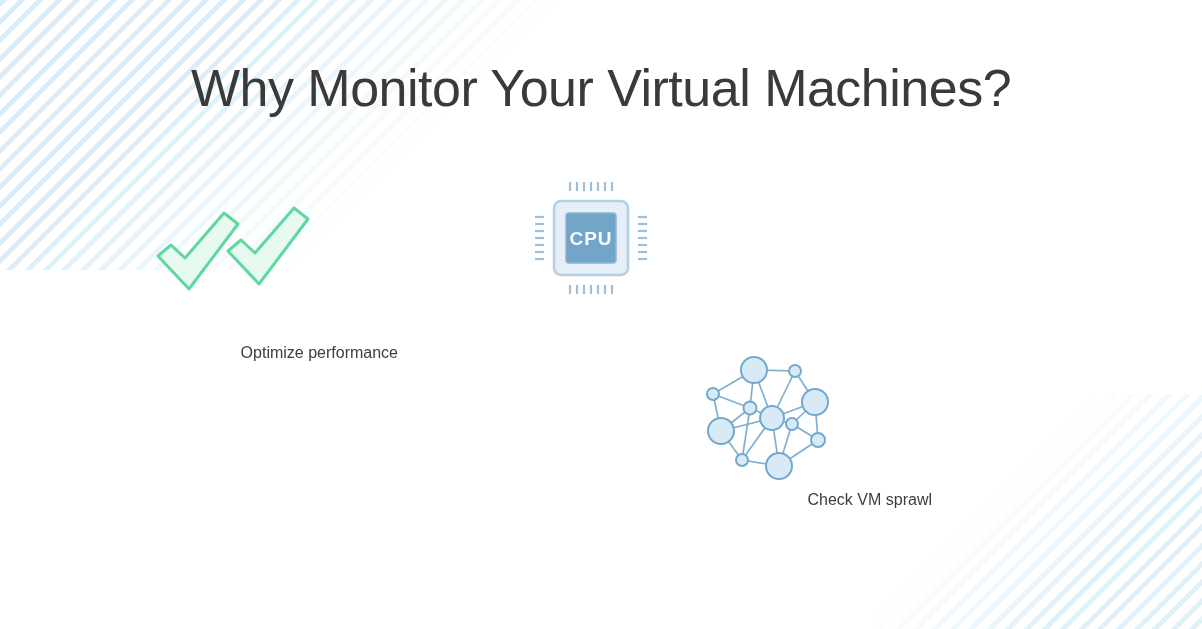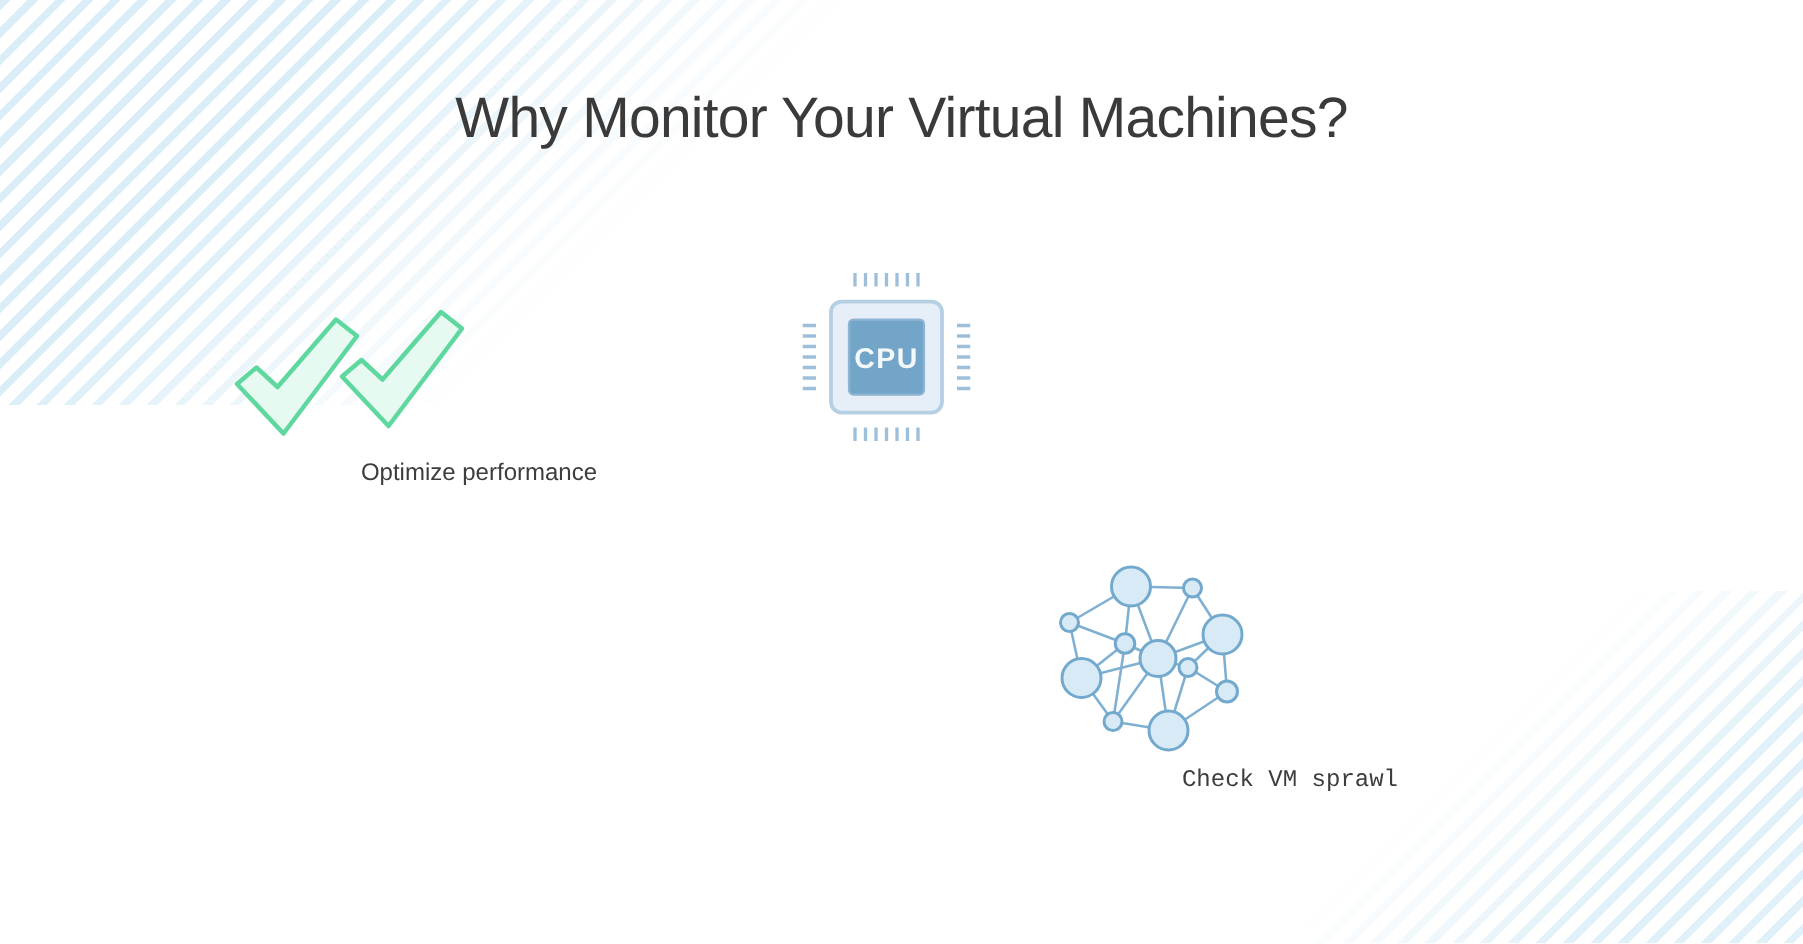--- a/index.html
+++ b/index.html
@@ -22,21 +22,21 @@
     right: 0; bottom: 0; width: 330px; height: 235px;
     background:
       linear-gradient(315deg, rgba(255,255,255,0) 28%, #ffffff 62%),
       repeating-linear-gradient(135deg, rgba(188,223,242,0.45) 0 5px, rgba(255,255,255,0) 5px 13px);
   }
   .page-title {
     position: absolute;
     top: 58px; left: 0; width: 100%;
     margin: 0;
     text-align: center;
-    font-size: 38px;
+    font-size: 52px;
     font-weight: 400;
     letter-spacing: -0.5px;
     color: #3a3a3a;
   }
   .feature {
     position: absolute;
     width: 330px;
     transform: translateX(-50%);
     display: flex;
     flex-direction: column;
@@ -48,25 +48,25 @@
     justify-content: center;
     width: 100%;
   }
   .feature .label {
     font-size: 16px;
     line-height: 1.1;
     color: #3d3d3d;
     text-align: center;
     white-space: nowrap;
   }
-  .f1 { left: 233px; top: 185px; }
+  .f1 { left: 233px; top: 185px; gap: 37px; }
   .f2 { left: 591px; top: 185px; }
   .f3 { left: 948px; top: 185px; }
   .f4 { left: 402px; top: 375px; }
-  .f5 { left: 767px; top: 375px; font-family: Liberation Mono, monospace; }
+  .f5 { left: 767px; top: 354px; }
   .f1 .icon-box, .f2 .icon-box, .f3 .icon-box { height: 122px; }
   .f4 .icon-box, .f5 .icon-box { height: 137px; }
   .f1 svg { margin-bottom: 15px; }
   .f2 svg { margin-bottom: 13px; }
   .f3 svg { margin-bottom: 14px; }
   .f4 svg { margin-bottom: 15px; }
   .f5 svg { margin-bottom: 9px; }
   .cpu-text {
     font-family: "Liberation Sans", sans-serif;
     font-size: 19px;

